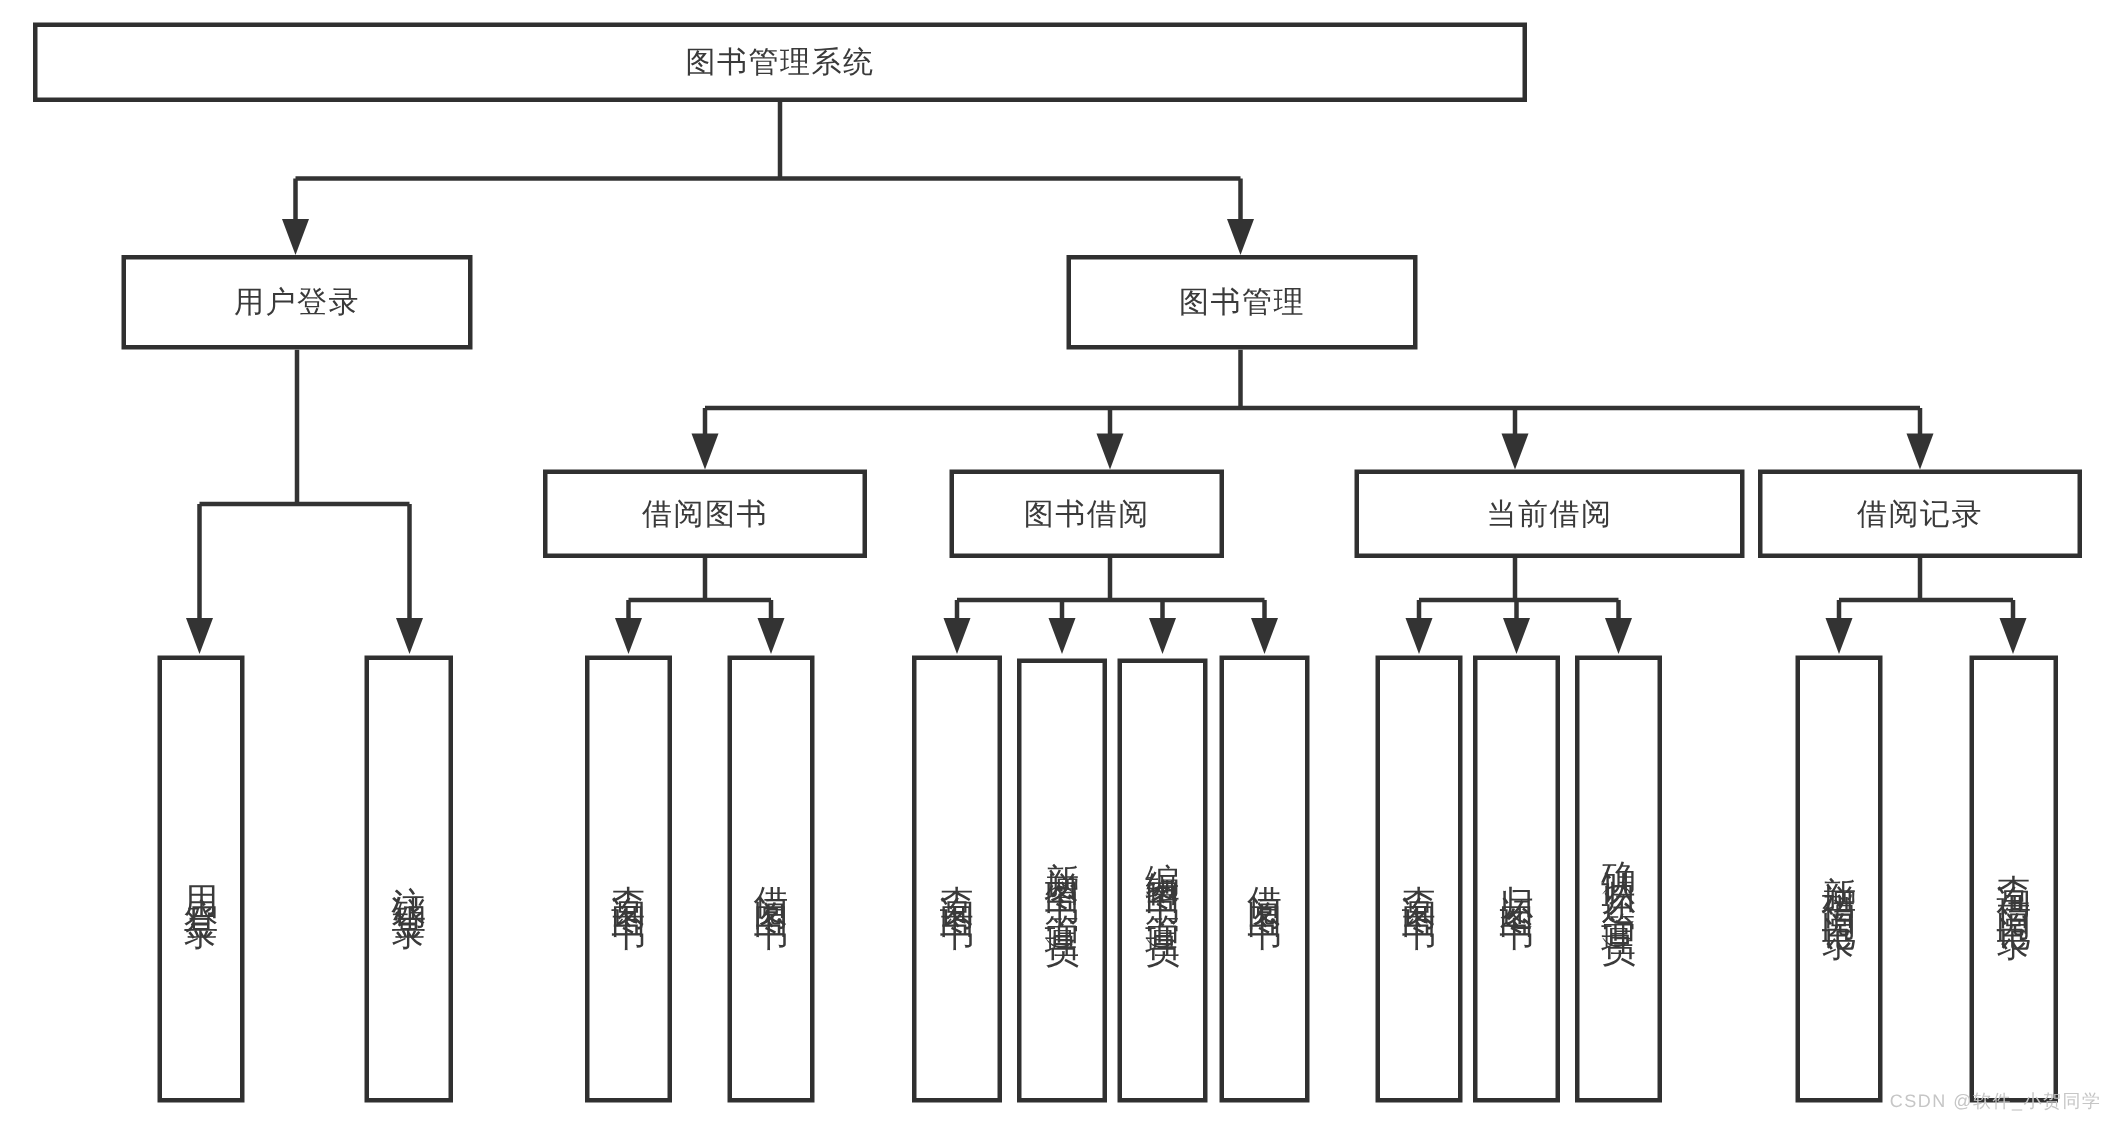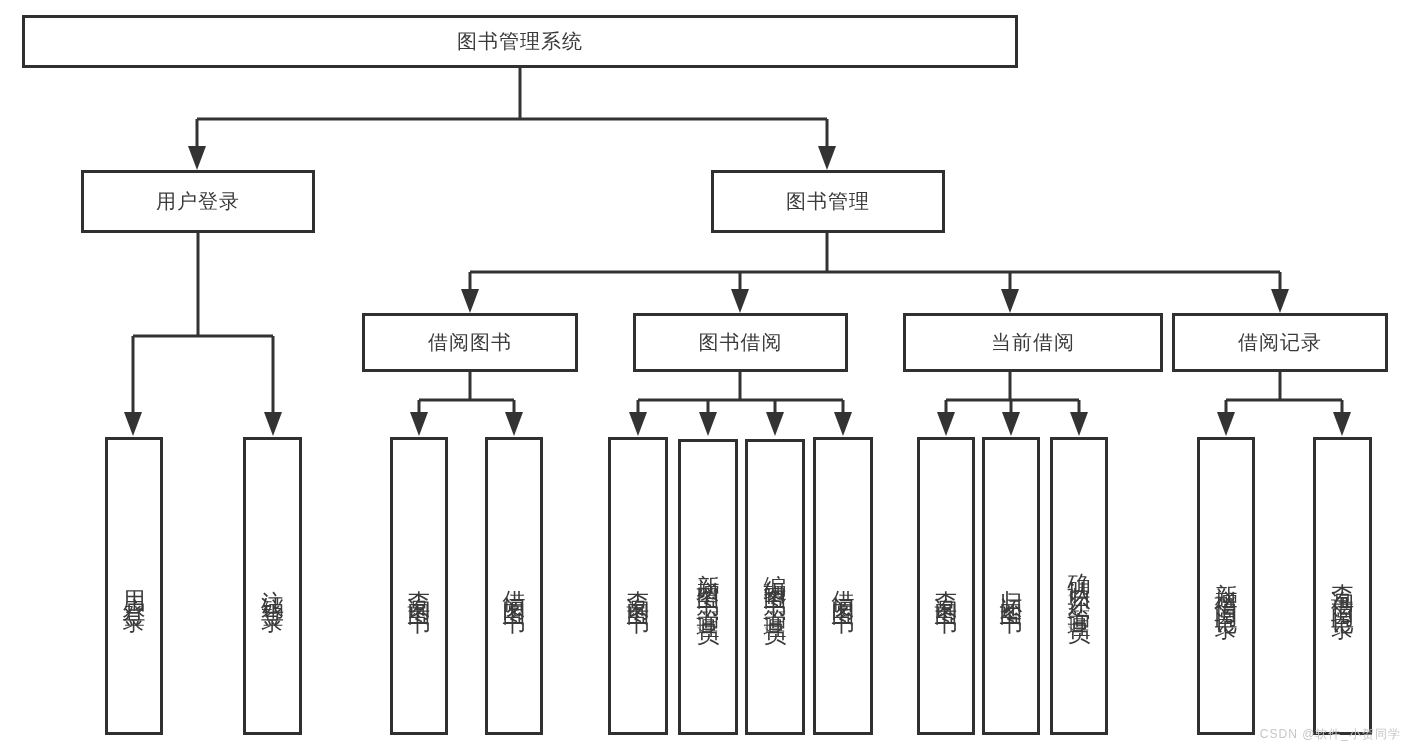--- a/index.html
+++ b/index.html
@@ -126,21 +126,21 @@
   <div class="node h-node" style="left:81px;top:170px;width:234px;height:63px;">
     <span>用户登录</span>
   </div>
   <div class="node h-node" style="left:711px;top:170px;width:234px;height:63px;justify-content:center;">
     <span>图书管理</span>
   </div>
 
   <div class="node h-node" style="left:362px;top:313px;width:216px;height:59px;">
     <span>借阅图书</span>
   </div>
-  <div class="node h-node" style="left:633px;top:313px;width:215px;height:59px;">
+  <div class="node h-node" style="left:633px;top:313px;width:183px;height:59px;">
     <span>图书借阅</span>
   </div>
   <div class="node h-node" style="left:903px;top:313px;width:260px;height:59px;">
     <span>当前借阅</span>
   </div>
   <div class="node h-node" style="left:1172px;top:313px;width:216px;height:59px;">
     <span>借阅记录</span>
   </div>
 
   <div class="node v-node" style="left:105px;top:437px;width:58px;height:298px;">

